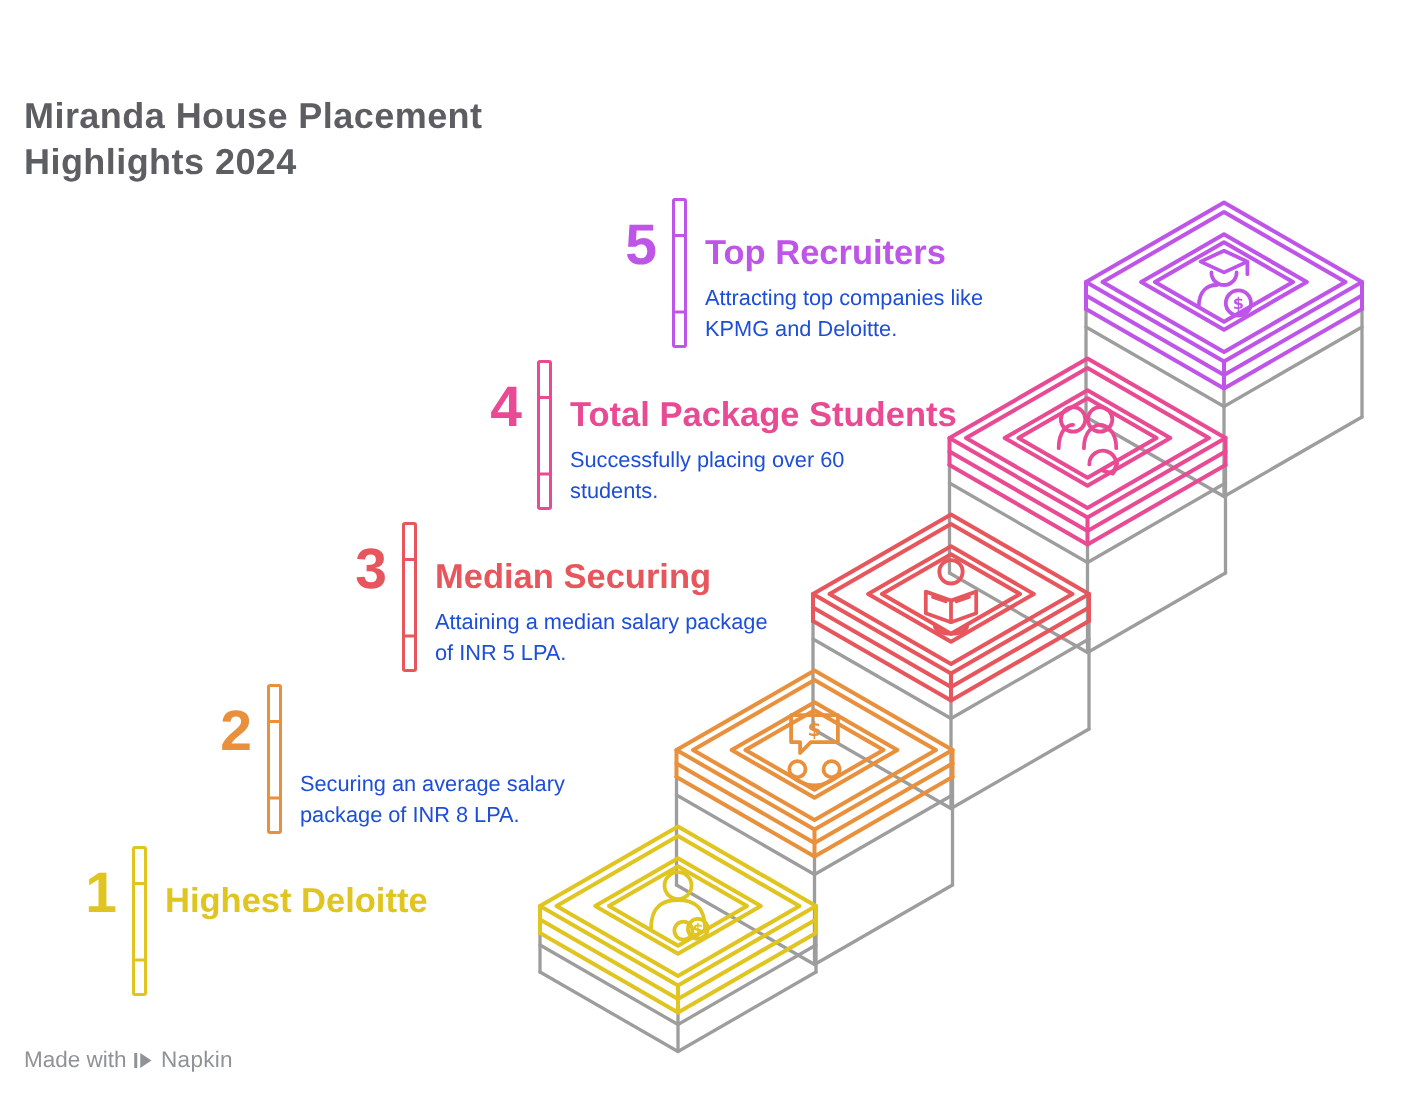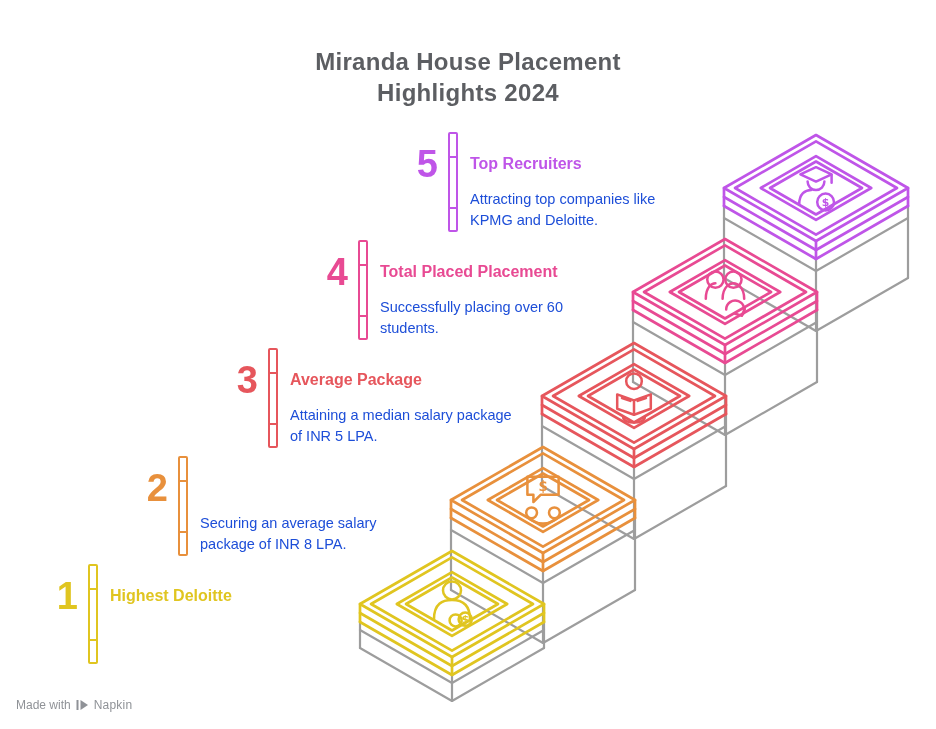--- a/index.html
+++ b/index.html
@@ -1,51 +1,51 @@
 <!DOCTYPE html>
 <html><head>
 <meta charset="utf-8">
 <style>
   html,body { margin:0; padding:0; background:#ffffff; }
   .canvas {
     position:relative; width:936px; height:729px; overflow:hidden;
     background:#ffffff; font-family:"Liberation Sans", sans-serif;
   }
   .page-title {
-    position:absolute; left:0; right:0; top:46px; margin:0;
-    text-align:center; font-size:24px; line-height:31px; font-weight:bold;
+    position:absolute; left:0; right:0; top:46px; margin:16px;
+    font-size:24px; line-height:31px; font-weight:bold;
     color:#5c5e62; white-space:pre-line; letter-spacing:.3px;
   }
   #stairs { position:absolute; left:0; top:0; width:936px; height:729px; }
   .item { position:absolute; width:330px; height:110px; }
   .item .num {
     position:absolute; left:0; top:12px; width:38px; text-align:right;
     font-size:38px; font-weight:bold; color:var(--c); line-height:40px;
   }
   .item .bar {
     position:absolute; left:48px; top:0; width:10px; height:100px;
     border:2px solid var(--c); border-radius:2px; box-sizing:border-box; background:#fff;
   }
   .item .bar i {
     position:absolute; left:0; right:0; height:0;
     border-top:2px solid var(--c);
   }
   .item .bar i.s1 { top:23%; }
   .item .bar i.s2 { top:76%; }
   .item .item-title {
-    position:absolute; left:70px; top:23px; font-size:16px; font-weight:bold;
+    position:absolute; left:70px; top:23px; font-size:23px; font-weight:bold;
     color:var(--c); white-space:nowrap;
   }
   .item .item-desc {
     position:absolute; left:70px; top:57px; width:260px;
     font-size:14.5px; line-height:21px; color:#1d4ed8; white-space:pre-line;
   }
   .watermark {
     position:absolute; left:16px; top:698px; display:flex; align-items:center;
-    color:#8f9297; font-size:12px; gap:5px; cursor:pointer; text-decoration:none;
+    color:#8f9297; font-size:15px; gap:5px; cursor:pointer; text-decoration:none;
   }
   .watermark .brand { font-weight:normal; letter-spacing:.2px; }
 </style>
 </head>
 <body>
 
 <div class="canvas">
   <h1 class="page-title">Miranda House Placement
 Highlights 2024</h1>
   <div id="stairs"><svg width="936" height="729" viewBox="0 0 936 729">
@@ -194,31 +194,31 @@
         </div>
         <div class="item-desc">Securing an average salary
 package of INR 8 LPA.</div>
       </div>
       <div class="item" style="left:220px;top:348px;--c:#e6565c">
         <div class="num">3</div>
         <div class="bar">
           <i class="s1"></i>
           <i class="s2"></i>
         </div>
-        <div class="item-title">Average Package</div>
+        <div class="item-title">Median Securing</div>
         <div class="item-desc">Attaining a median salary package
 of INR 5 LPA.</div>
       </div>
       <div class="item" style="left:310px;top:240px;--c:#e84a93">
         <div class="num">4</div>
         <div class="bar">
           <i class="s1"></i>
           <i class="s2"></i>
         </div>
-        <div class="item-title">Total Placed Placement</div>
+        <div class="item-title">Total Package Students</div>
         <div class="item-desc">Successfully placing over 60
 students.</div>
       </div>
       <div class="item" style="left:400px;top:132px;--c:#bf55e8">
         <div class="num">5</div>
         <div class="bar">
           <i class="s1"></i>
           <i class="s2"></i>
         </div>
         <div class="item-title">Top Recruiters</div>

